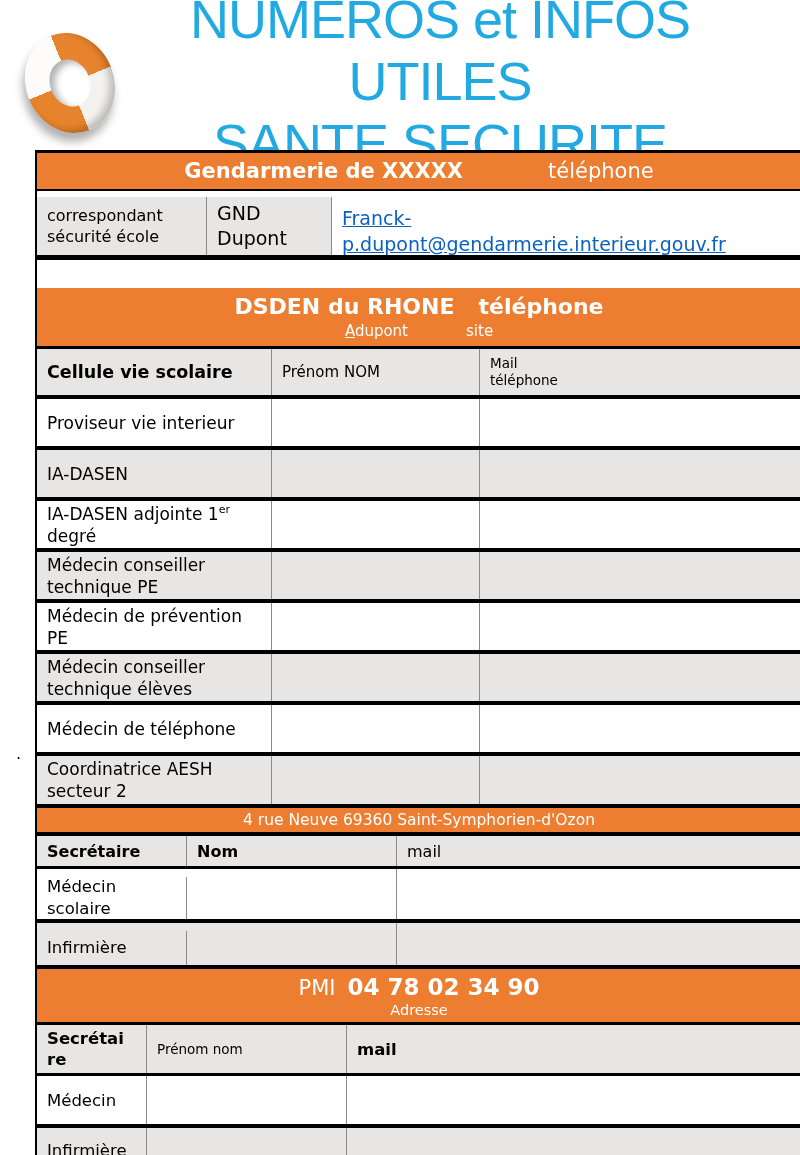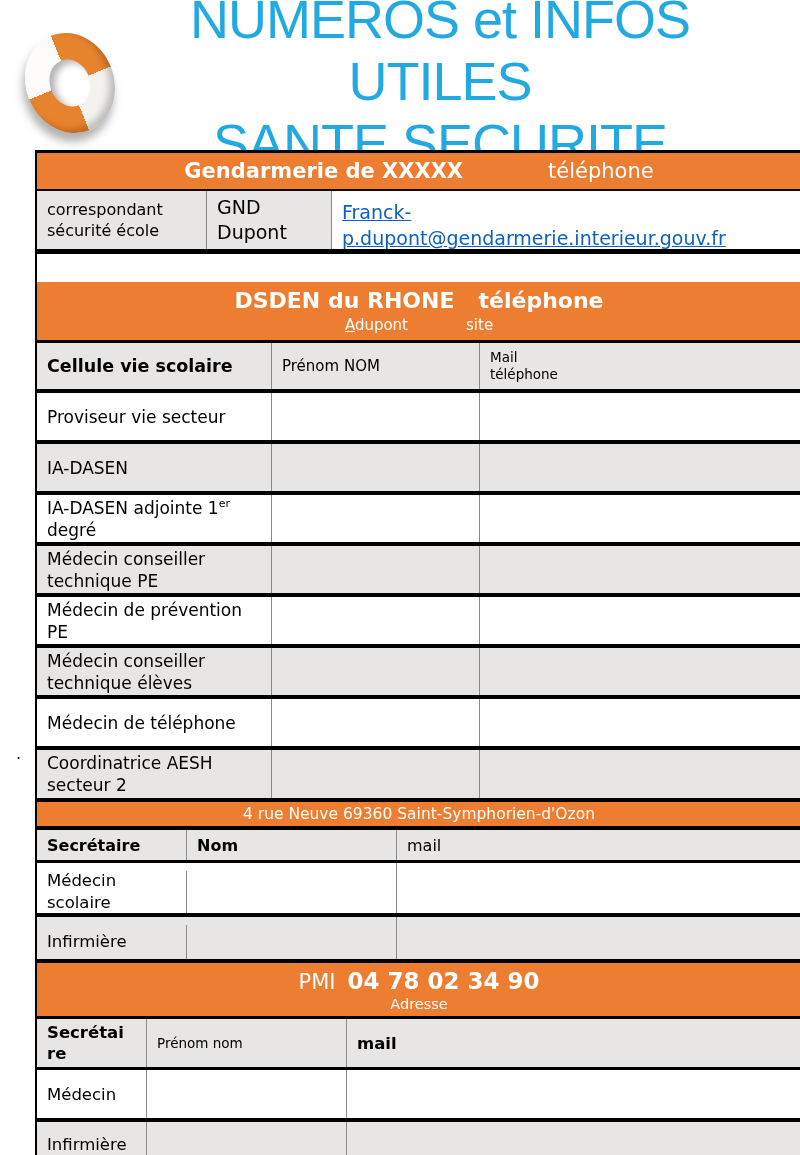--- a/index.html
+++ b/index.html
@@ -36,21 +36,21 @@
   .g-title { font-size:21px; font-weight:bold; }
   .g-phone { font-size:21px; margin-left:85px; }
 
   .row { display:grid; background:#fff; border-bottom:4px solid #000; }
   .gray { background:#E7E6E5; }
   .cell { display:flex; flex-direction:column; justify-content:center;
     padding:4px 8px 4px 10px; border-right:1px solid #8a8a8a; overflow:hidden; }
   .cell.last { border-right:none; }
 
   
-  .t1-row { grid-template-columns:170px 125px 1fr; height:63px; border-bottom:5px solid #000; }
+  .t1-row { grid-template-columns:170px 125px 1fr; height:63px; border-bottom:5px solid #000;margin-top:6px; }
   .t1-row .c1 { font-size:16px; line-height:21px; }
   .t1-row .c2 { font-size:19px; line-height:25px; }
   .t1-row .c3 { background:#fff; justify-content:flex-start; padding-top:8px; }
   .email-link { color:#0B61C1; font-size:19px; line-height:26px; text-decoration:underline;
     overflow-wrap:anywhere; display:block; cursor:pointer; }
 
   
   .bar-dsden { height:61px; border-bottom:3px solid #000;margin-top:28px; }
   .bar-dsden .line1 { font-size:22px; font-weight:bold; display:flex; gap:24px; align-items:baseline; }
   .bar-dsden .line2 { font-size:15px; display:flex; gap:58px; margin-top:3px; }
@@ -144,21 +144,21 @@
     <div class="row t2-row t2-head gray">
       <div class="cell c1">Cellule vie scolaire</div>
       <div class="cell c2">Prénom NOM</div>
       <div class="cell c3 last">
         <span>Mail</span>
         <span>téléphone</span>
       </div>
     </div>
 
     <div class="row t2-row t2-data">
-      <div class="cell t2-label">Proviseur vie secteur</div>
+      <div class="cell t2-label">Proviseur vie interieur</div>
       <div class="cell"></div>
       <div class="cell last"></div>
     </div>
 
     <div class="row t2-row t2-data gray">
       <div class="cell t2-label">IA-DASEN</div>
       <div class="cell"></div>
       <div class="cell last"></div>
     </div>
 

